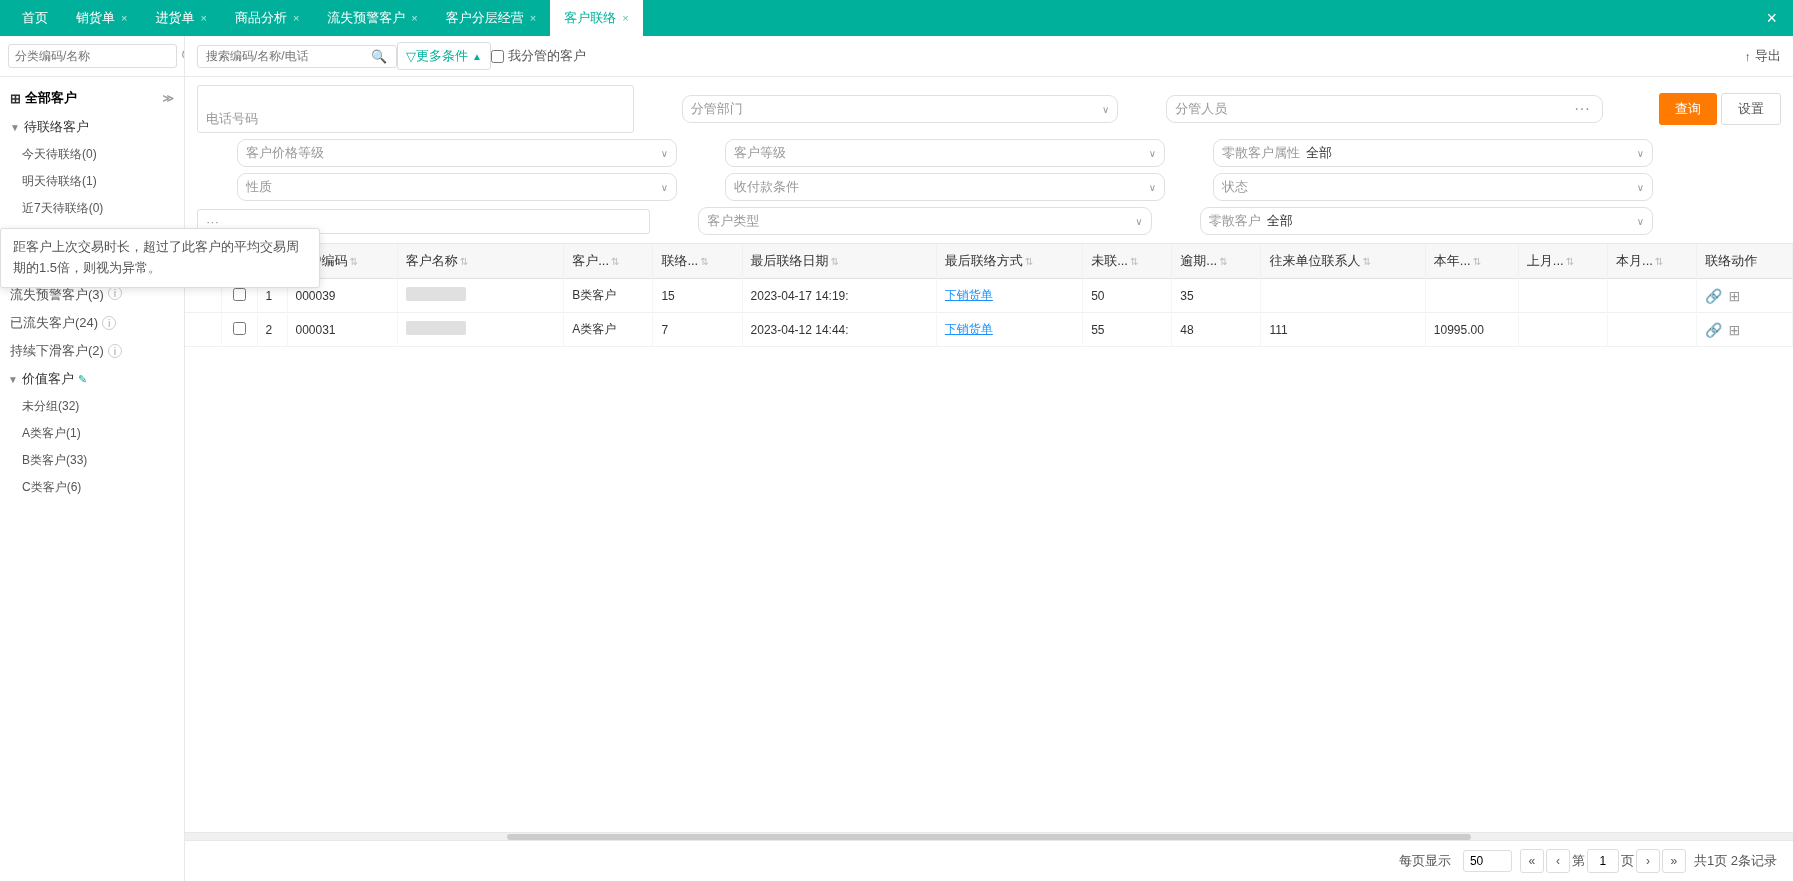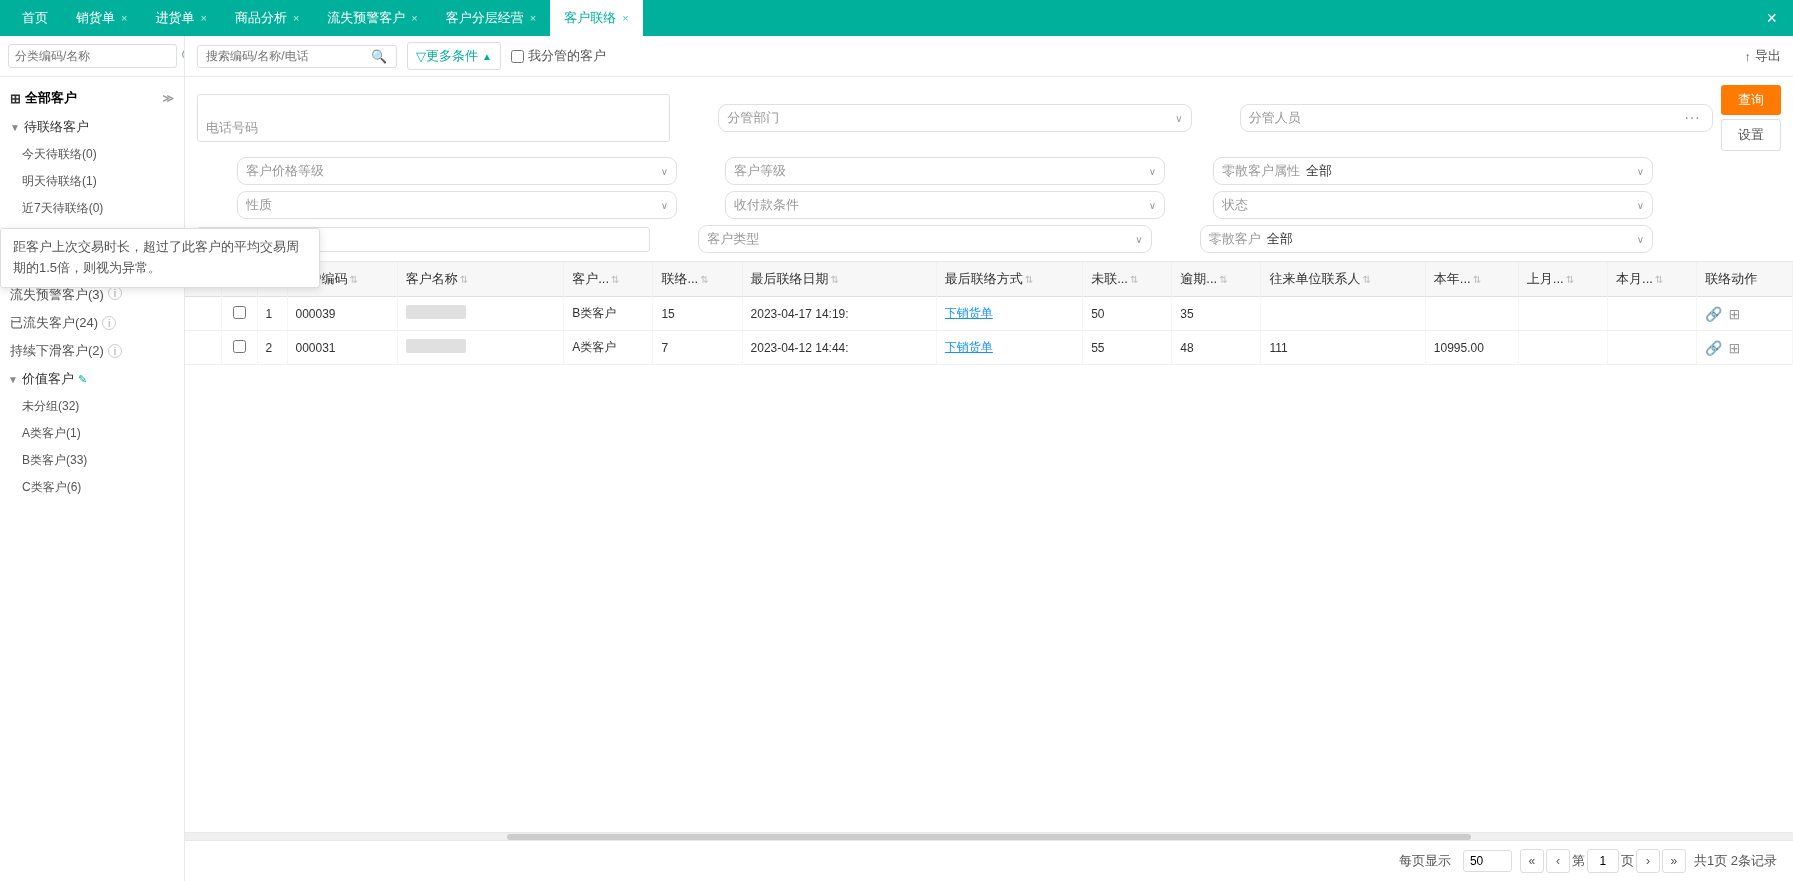--- a/index.html
+++ b/index.html
@@ -81,21 +81,21 @@
 
     
     .content-area {
       flex: 1; display: flex; flex-direction: column; background: #f5f5f5; overflow: hidden;
     }
 
     
     .filter-bar {
       background: #fff; padding: 6px 12px;
       border-bottom: 1px solid #e8e8e8;
-      display: flex; align-items: center; gap: 10px;
+      display: flex; align-items: center; 
     }
     .filter-bar .search-input-wrap {
       display: flex; align-items: center; border: 1px solid #ddd;
       border-radius: 3px; padding: 3px 8px; background: #fff; width: 200px;
     }
     .filter-bar .search-input-wrap input {
       border: none; outline: none; font-size: 12px; flex: 1; color: #999;
     }
     .filter-bar .search-icon { color: #999; cursor: pointer; font-size: 13px; }
     .filter-btn {
@@ -129,21 +129,21 @@
     .filter-field .label { color: #999; margin-right: 6px; white-space: nowrap; flex-shrink: 0; }
     .filter-field .val { flex: 1; }
     .filter-field .arrow { color: #999; font-size: 10px; margin-left: auto; }
     .filter-field-plain {
       display: flex; align-items: center; flex: 1;
       border: 1px solid #e0e0e0; border-radius: 3px; padding: 4px 8px;
       background: #fff; font-size: 12px; color: #999; cursor: pointer;
     }
     .filter-field-plain .arrow { margin-left: auto; font-size: 10px; color: #999; }
 
-    .action-btns { display: flex; flex-direction: column; gap: 4px; }
+    .action-btns { display: flex; flex-direction: row; gap: 4px; margin-left: 48px; }
     .btn-query {
       background: #ff7a00; color: #fff; border: none; border-radius: 3px;
       padding: 6px 16px; cursor: pointer; font-size: 13px; white-space: nowrap;
     }
     .btn-set {
       background: #fff; color: #555; border: 1px solid #ddd; border-radius: 3px;
       padding: 6px 16px; cursor: pointer; font-size: 13px; white-space: nowrap;
     }
     .dots-btn { color: #999; cursor: pointer; font-size: 16px; padding: 0 4px; }
 

